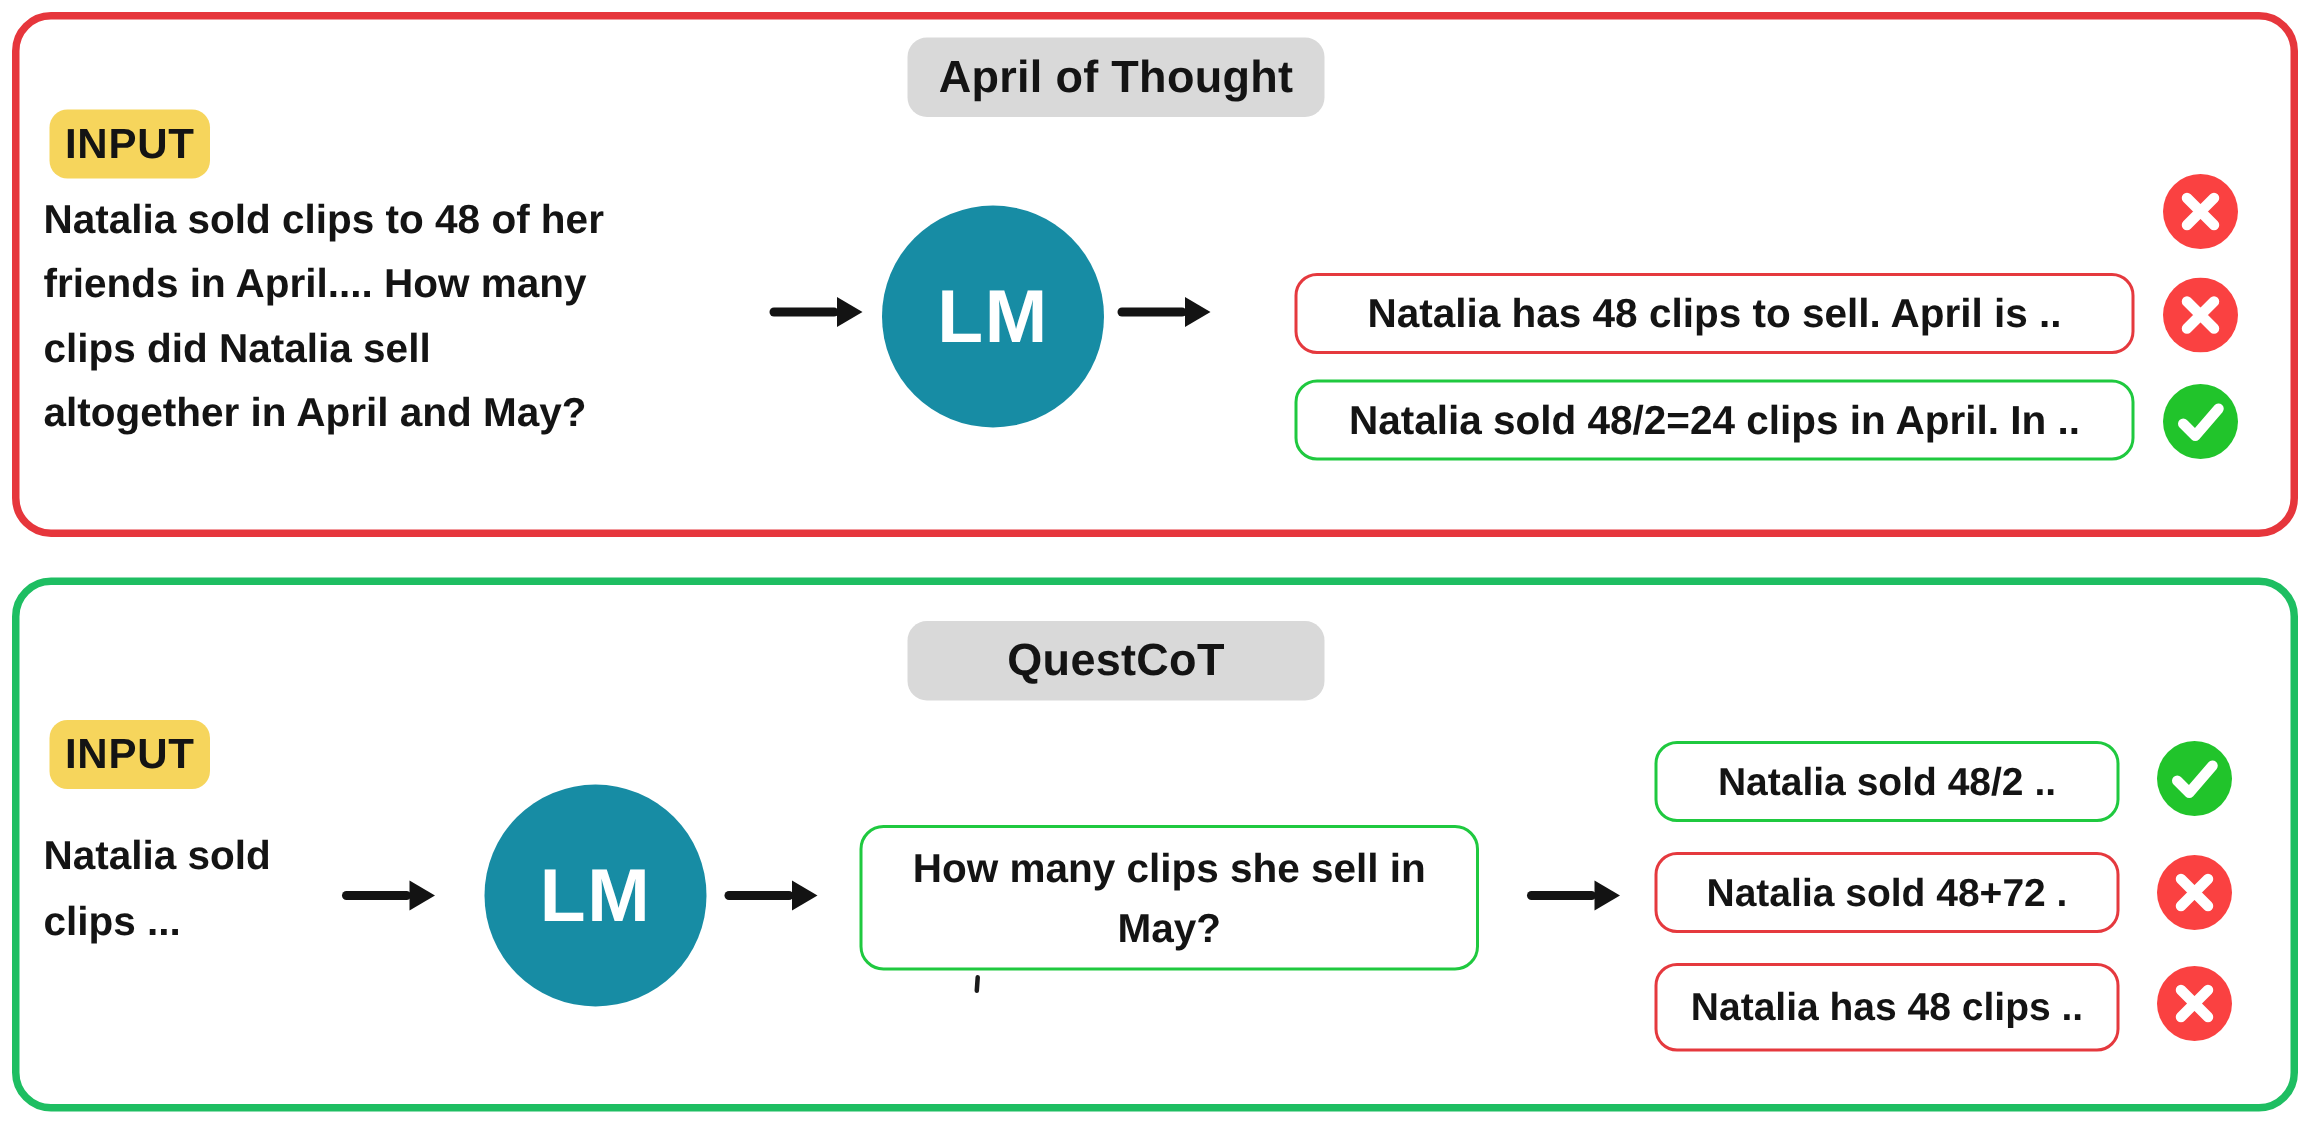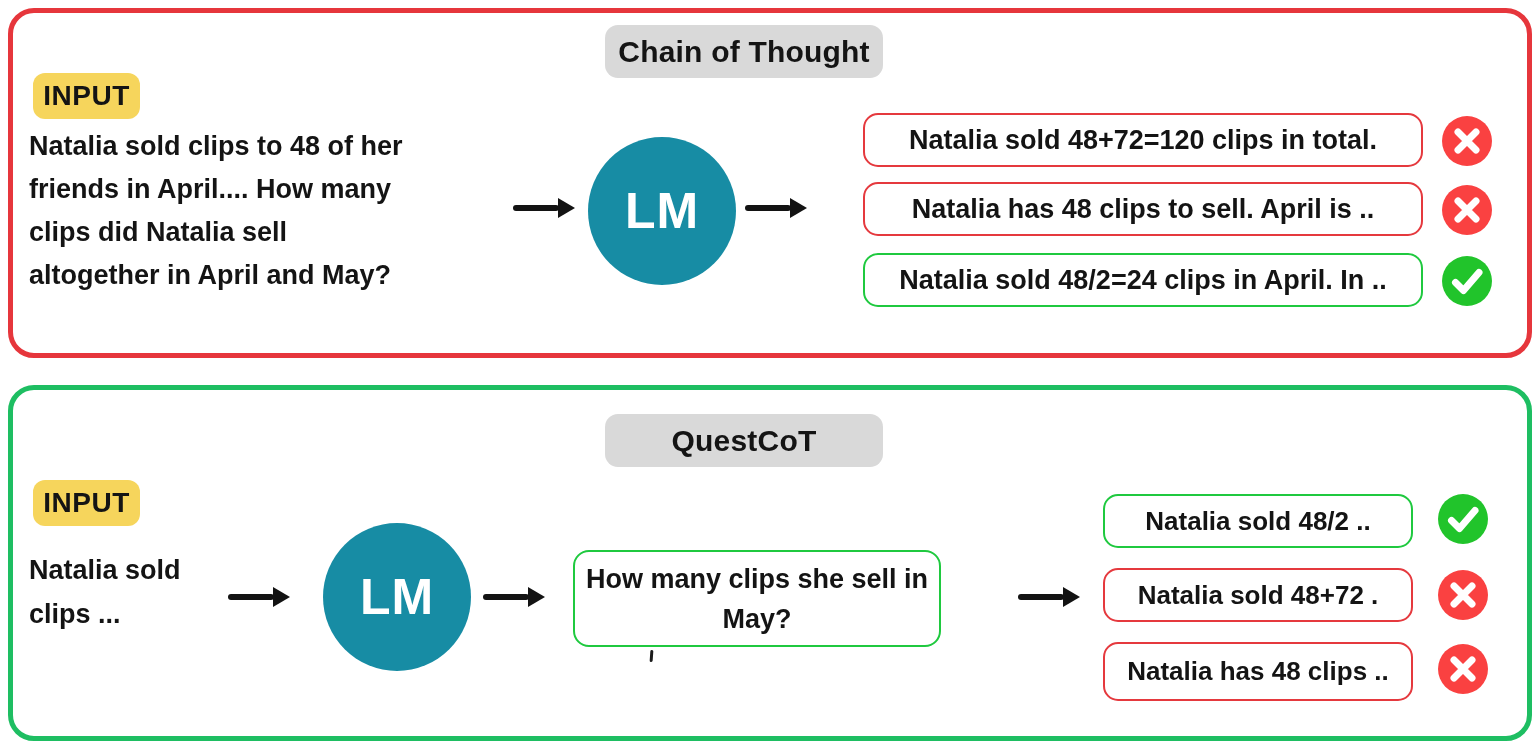--- a/index.html
+++ b/index.html
@@ -73,21 +73,21 @@
   #cot-out-1{top:100px;}
   #cot-out-2{top:169px;}
   #cot-out-3{top:240px;}
 
   #quest-panel .out-box{left:1090px;width:310px;font-size:26px;}
   #q-out-1{top:104px;height:54px;}
   #q-out-2{top:178px;height:54px;}
   #q-out-3{top:252px;height:59px;}
 
   .question-box{
-    position:absolute;left:560px;top:160px;width:368px;height:97px;
+    position:absolute;left:560px;top:160px;width:413px;height:97px;
     border:2.5px solid #1fc93f;border-radius:16px;background:#fff;
     box-sizing:border-box;display:flex;align-items:center;justify-content:center;
     text-align:center;font-size:27px;font-weight:700;line-height:40px;
     white-space:pre-line;
   }
   .stray-tick{
     position:absolute;left:637px;top:260px;width:3px;height:12px;
     background:#1b1b1b;border-radius:2px;transform:rotate(4deg);
   }
 
@@ -98,40 +98,39 @@
   #cot-ic-3{top:243px;}
   #quest-panel .status-icon{left:1425px;}
   #q-ic-1{top:104px;}
   #q-ic-2{top:180px;}
   #q-ic-3{top:254px;}
 </style>
 </head>
 <body>
 
 <div class="panel" id="cot-panel">
-  <div class="title-pill">Chain of Thought</div>
+  <div class="title-pill">April of Thought</div>
   <div class="input-badge">INPUT</div>
   <div class="input-text">Natalia sold clips to 48 of her
 friends in April.... How many
 clips did Natalia sell
 altogether in April and May?</div>
 
   <div class="arrow" id="cot-arrow-1">
     <span class="shaft"></span>
       <span class="head"></span>
   </div>
 
   <div class="lm-circle">LM</div>
 
   <div class="arrow" id="cot-arrow-2">
     <span class="shaft"></span>
       <span class="head"></span>
   </div>
 
-  <div class="out-box red" id="cot-out-1">Natalia sold 48+72=120 clips in total.</div>
   <div class="out-box red" id="cot-out-2">Natalia has 48 clips to sell. April is ..</div>
   <div class="out-box green" id="cot-out-3">Natalia sold 48/2=24 clips in April. In ..</div>
 
   <div class="status-icon" id="cot-ic-1">
     <svg viewBox="0 0 50 50" width="50" height="50">
         <circle cx="25" cy="25" r="25" fill="#fa4141"></circle>
         <path d="M16 16 L34 34 M34 16 L16 34" stroke="#fff" stroke-width="7" stroke-linecap="round"></path>
       </svg>
   </div>
   <div class="status-icon" id="cot-ic-2">

